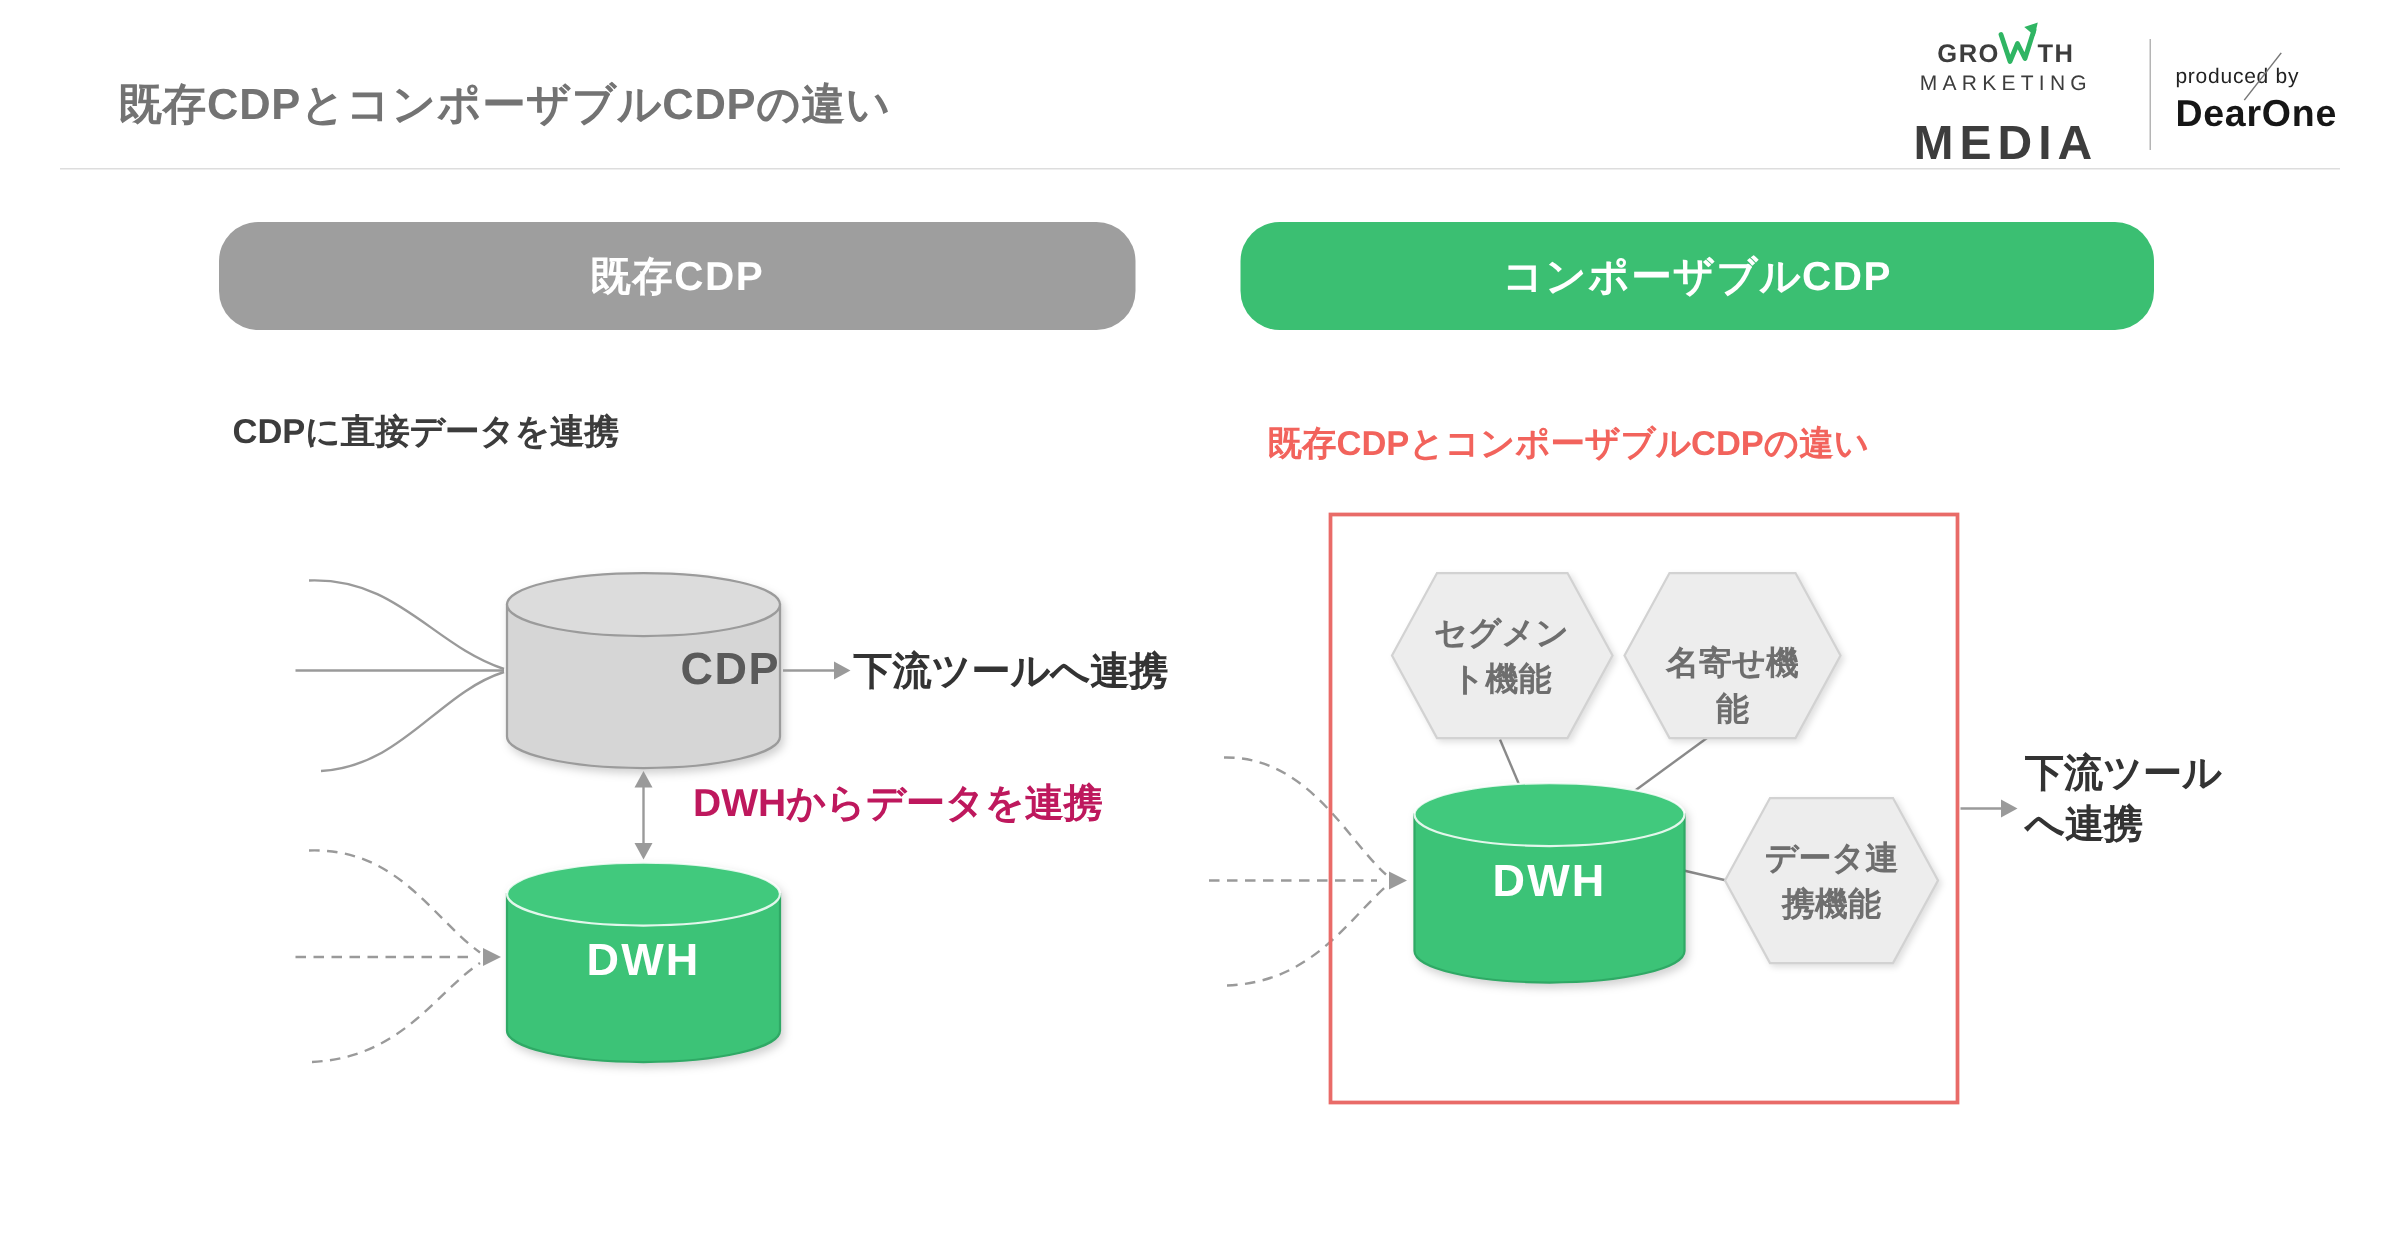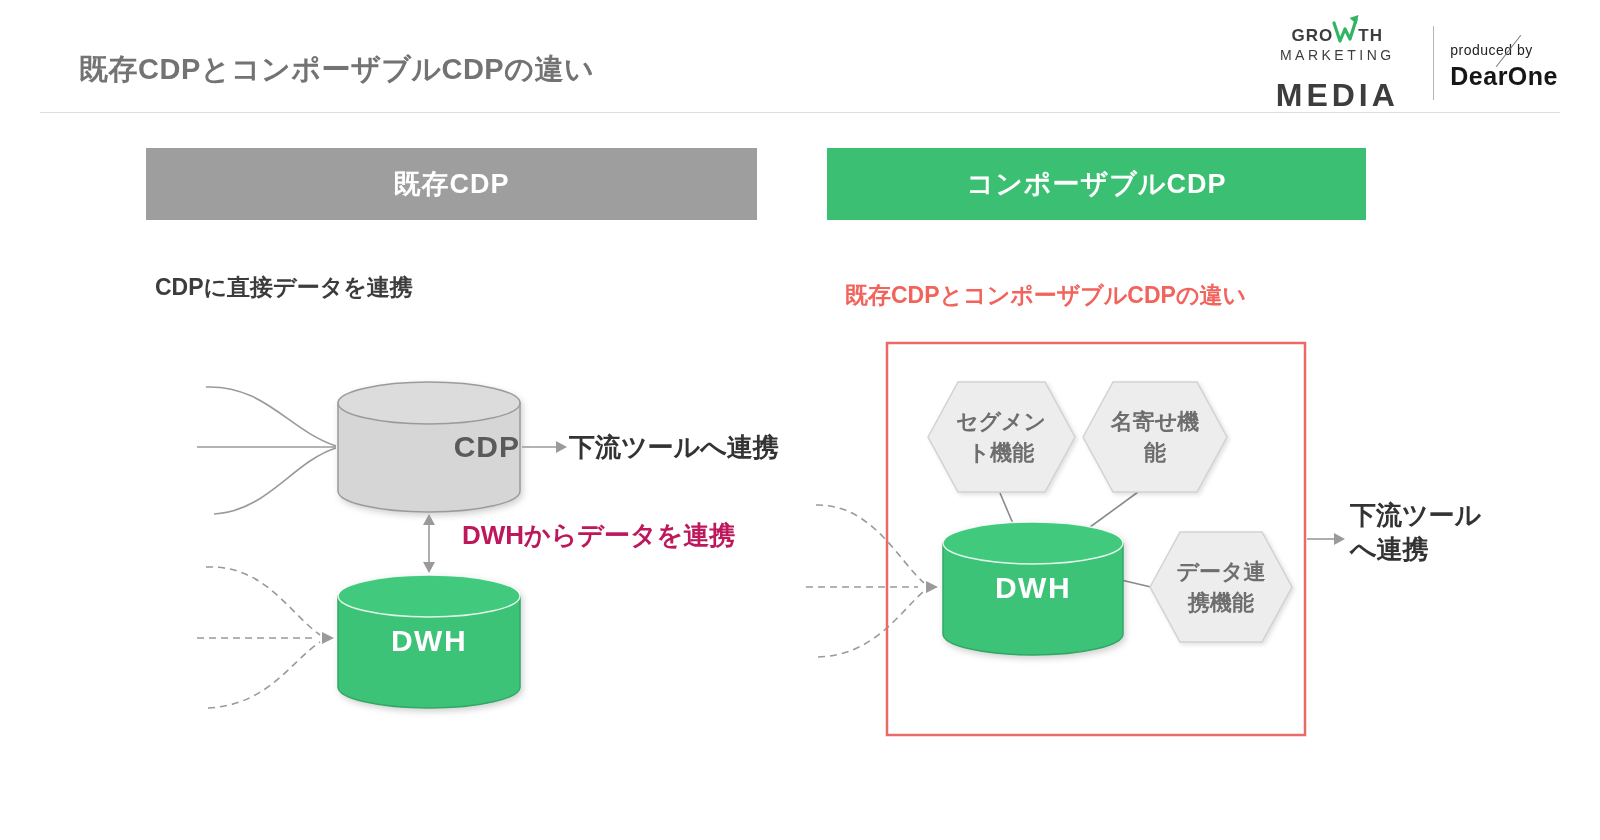--- a/index.html
+++ b/index.html
@@ -21,44 +21,44 @@
   .gmm-line2{font-size:14px;color:#3d3d3d;letter-spacing:3.5px;margin-top:4px;font-weight:500;}
   .gmm-line3{font-size:32px;font-weight:700;color:#3d3d3d;letter-spacing:4px;margin-top:17px;}
   .logo-divider{width:1px;height:74px;background:#b5b5b5;margin:0 16px;}
   .produced{line-height:1;position:relative;padding-top:6px;}
   .produced-by{font-size:14px;color:#222;font-weight:500;letter-spacing:.5px;}
   .dearone{font-size:25px;font-weight:800;color:#161616;margin-top:7px;letter-spacing:.5px;position:relative;}
   .dearone-slash{position:absolute;left:58px;top:-6px;width:1px;height:40px;background:#777;transform:rotate(38deg);}
   
   .col-header{
     position:absolute;top:148px;height:72px;display:flex;align-items:center;justify-content:center;
-    color:#fff;font-size:27px;font-weight:700;letter-spacing:1px;
+    color:#fff;font-size:27px;font-weight:700;letter-spacing:1px;border-radius:26px;
   }
   .col-header.left{left:146px;width:611px;background:#9e9e9e;}
-  .col-header.right{left:827px;width:539px;background:#3bbf72;}
+  .col-header.right{left:827px;width:609px;background:#3bbf72;}
   
   .caption{position:absolute;font-size:23px;font-weight:700;}
   .caption.left{left:155px;top:272px;color:#3c3c3c;}
   .caption.right{left:845px;top:280px;color:#f2635c;}
   
   .vector{position:absolute;left:0;top:0;}
   .cyl{filter:drop-shadow(2px 3px 3px rgba(0,0,0,.18));}
   .hex{filter:drop-shadow(2px 2px 2px rgba(0,0,0,.12));}
   
   .dlabel{position:absolute;font-weight:700;}
   .cdp-label{left:338px;top:430px;width:182px;text-align:right;font-size:30px;color:#5a5a5a;letter-spacing:1px;line-height:34px;}
   .dwh-label{width:182px;text-align:center;font-size:30px;color:#ffffff;letter-spacing:1.5px;line-height:34px;}
   .dwh-left{left:338px;top:624px;}
   .dwh-right{left:943px;top:571px;width:180px;}
   .downstream-left{left:569px;top:430px;font-size:26px;color:#333;line-height:34px;}
   .dwh-link-label{left:462px;top:518px;font-size:26px;color:#be185d;line-height:34px;}
   .downstream-right{left:1350px;top:498px;font-size:26px;color:#333;line-height:34px;}
   .hex-label{position:absolute;width:166px;text-align:center;font-size:22px;font-weight:700;color:#6e6e6e;line-height:31px;}
   .hex-label.h1{left:918px;top:406px;}
-  .hex-label.h2{left:1072px;top:406px;}
+  .hex-label.h2{left:1072px;top:426px;}
   .hex-label.h3{left:1138px;top:556px;}
   .preline{white-space:pre-line;}
 </style>
 </head>
 <body>
 
 <div class="stage">
 
   <div class="page-title">既存CDPとコンポーザブルCDPの違い</div>
   <div class="header-divider"></div>

